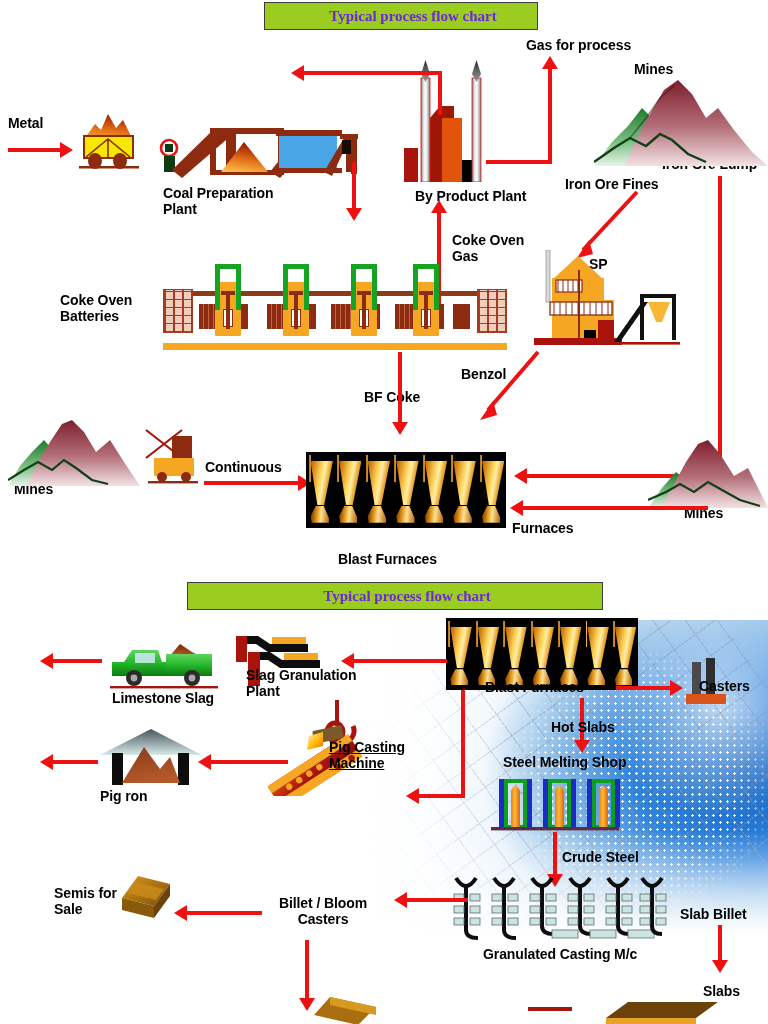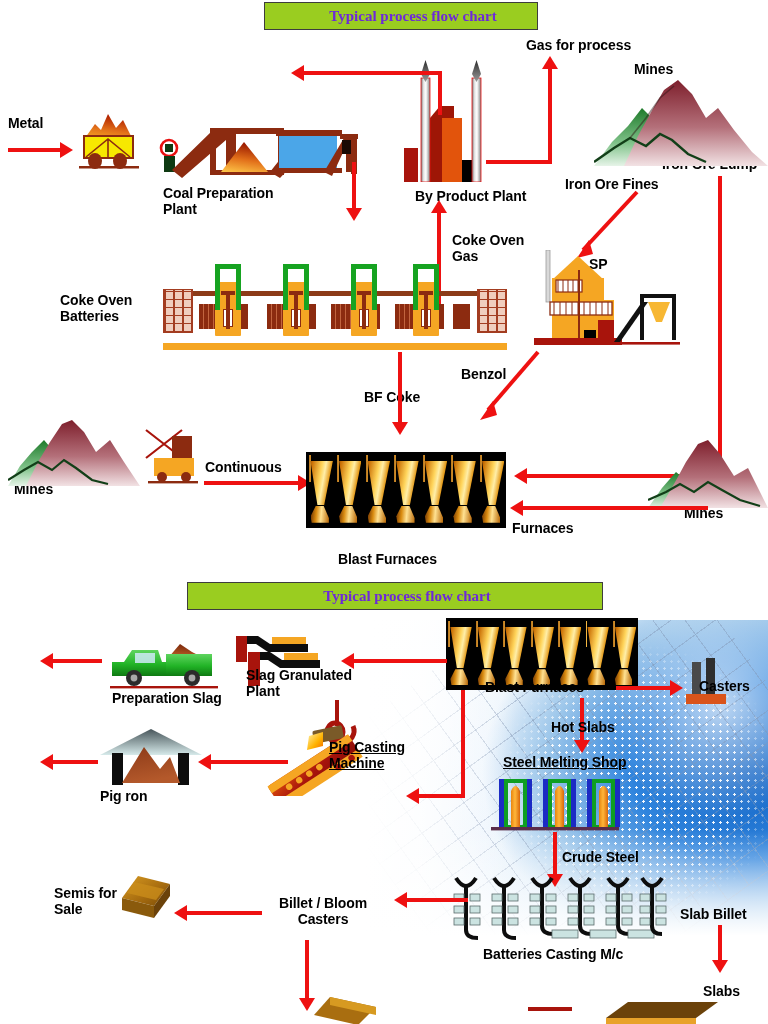--- a/index.html
+++ b/index.html
@@ -584,21 +584,21 @@
     <svg width="100" height="60" viewBox="0 0 100 60">
       <path d="M2 6 L24 6 L36 14 L74 14 L74 22 L34 22 L22 14 L2 14 Z" fill="#0d0d0d"></path>
       <rect x="38" y="7" width="34" height="7" fill="#F5A623"></rect>
       <rect x="2" y="6" width="11" height="26" fill="#A8140C"></rect>
       <path d="M14 22 L36 22 L48 30 L86 30 L86 38 L46 38 L34 30 L14 30 Z" fill="#0d0d0d"></path>
       <rect x="50" y="23" width="34" height="7" fill="#F5A623"></rect>
       <rect x="14" y="22" width="12" height="34" fill="#A8140C"></rect>
     </svg>
   </div>
 
-  <div class="lbl lbl-14" style="left:246px; top:668px;">Slag Granulated
+  <div class="lbl lbl-14" style="left:246px; top:668px;">Slag Granulation
 Plant</div>
 
   <div class="abs" style="left:108px; top:642px; width:112px; height:50px;">
     <svg width="112" height="50" viewBox="0 0 112 50">
       <defs>
         <linearGradient id="tgrn" x1="0" y1="0" x2="0" y2="1">
           <stop offset="0%" stop-color="#5FD45F"></stop>
           <stop offset="55%" stop-color="#21B326"></stop>
           <stop offset="100%" stop-color="#0E7A12"></stop>
         </linearGradient>
@@ -612,21 +612,21 @@
       <rect x="58" y="12" width="46" height="22" fill="url(#tgrn)"></rect>
       <rect x="27" y="11" width="20" height="10" fill="#CFEAF7" opacity="0.85"></rect>
       <circle cx="26" cy="36" r="8" fill="#2b2b2b"></circle>
       <circle cx="26" cy="36" r="3.4" fill="#a9a9a9"></circle>
       <circle cx="84" cy="36" r="8" fill="#2b2b2b"></circle>
       <circle cx="84" cy="36" r="3.4" fill="#a9a9a9"></circle>
       <rect x="2" y="44" width="108" height="2.4" fill="#A8140C"></rect>
     </svg>
   </div>
 
-  <div class="lbl lbl-14" style="left:112px; top:691px;">Preparation Slag</div>
+  <div class="lbl lbl-14" style="left:112px; top:691px;">Limestone Slag</div>
 
   <div class="aline ah" style="left:50px; top:659px; width:52px;"></div>
   <div class="head head-l" style="left:40px; top:653px;"></div>
 
   <div class="aline av" style="left:461px; top:690px; height:108px;"></div>
   <div class="aline ah" style="left:416px; top:794px; width:49px;"></div>
   <div class="head head-l" style="left:406px; top:788px;"></div>
 
   <div class="abs" style="left:261px; top:700px; width:120px; height:96px;">
     <svg width="120" height="96" viewBox="0 0 120 96">
@@ -702,21 +702,21 @@
     </svg>
   </div>
 
   <div class="lbl lbl-14" style="left:699px; top:679px;">Casters</div>
 
   <div class="aline av" style="left:580px; top:698px; height:44px;"></div>
   <div class="head head-d" style="left:574px; top:740px;"></div>
 
   <div class="lbl lbl-14" style="left:551px; top:720px;">Hot Slabs</div>
 
-  <div class="lbl lbl-14" style="left:503px; top:755px;text-decoration:underline;">Steel Melting Shop</div>
+  <div class="lbl lbl-14" style="left:503px; top:755px;">Steel Melting Shop</div>
 
   <div class="abs" style="left:489px; top:775px; width:132px; height:62px;">
     <svg width="132" height="62" viewBox="0 0 132 62">
       <defs>
         <linearGradient id="vessel" x1="0" y1="0" x2="1" y2="0">
           <stop offset="0%" stop-color="#E8850E"></stop>
           <stop offset="45%" stop-color="#FFB63A"></stop>
           <stop offset="100%" stop-color="#D9670A"></stop>
         </linearGradient>
       </defs>
@@ -835,21 +835,21 @@
             <rect x="18" y="22" width="10" height="7"></rect>
           <rect x="2" y="34" width="10" height="7"></rect>
             <rect x="18" y="34" width="10" height="7"></rect>
           <rect x="2" y="46" width="10" height="7"></rect>
             <rect x="18" y="46" width="10" height="7"></rect>
         </g>
       </g>
     </svg>
   </div>
 
-  <div class="lbl lbl-14" style="left:483px; top:947px;">Batteries Casting M/c</div>
+  <div class="lbl lbl-14" style="left:483px; top:947px;">Granulated Casting M/c</div>
 
   <div class="aline ah" style="left:404px; top:898px; width:64px;"></div>
   <div class="head head-l" style="left:394px; top:892px;"></div>
 
   <div class="lbl lbl-14" style="left:273px; top:896px; text-align:center; width:100px;">Billet / Bloom
 Casters</div>
 
   <div class="aline ah" style="left:184px; top:911px; width:78px;"></div>
   <div class="head head-l" style="left:174px; top:905px;"></div>
 

